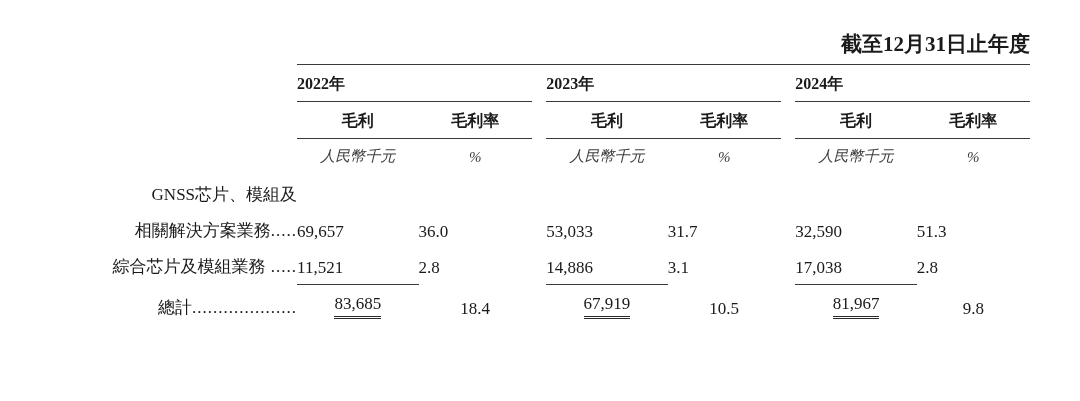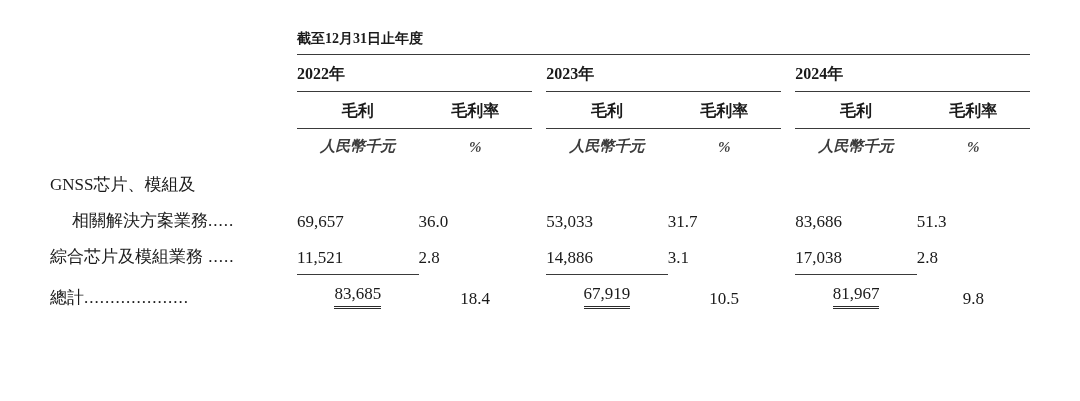--- a/index.html
+++ b/index.html
@@ -34,62 +34,61 @@
     vertical-align: bottom;
   }
   
   .col-label { width: 240px; }
   .col-num   { width: 118px; }
   .col-pct   { width: 110px; }
   .col-gap   { width: 14px; }
 
   
   .hdr-top td {
-    text-align: left;
+    text-align: right;
     font-weight: bold;
-    font-size: 14px;
+    font-size: 21px;
     padding-bottom: 6px;
   }
   .yr td {
     text-align: left;
     font-weight: bold;
     padding: 9px 0 6px 0;
     font-size: 16px;
   }
   .sub td {
     text-align: center;
     font-weight: bold;
     padding: 9px 0 6px 0;
     font-size: 16px;
   }
   .unit td {
     text-align: center;
     font-style: italic;
     font-size: 15px;
     color: #3c3c3c;
     padding: 8px 0 10px 0;
-    font-weight: bold;
   }
   .thinline {
     height: 1px;
     background: #3a3a3a;
     width: 100%;
   }
   .rulecell { padding: 0; }
 
   
   .body-row td {
     font-size: 17px;
     padding: 7px 0 6px 0;
   }
   .body-row td.num {
     font-family: "Liberation Serif", serif;
   }
   .lbl {
-    text-align: left;
+    text-align: right;
     white-space: nowrap;
   }
   .lbl .indent { display: inline-block; padding-left: 22px; }
   .dots { letter-spacing: 1px; }
 
   .total-row td {
     font-size: 17px;
     padding: 9px 0 4px 0;
   }
   .total-row td.num {
@@ -210,21 +209,21 @@
     </tr>
 
     <tr class="body-row">
       <td class="lbl"><span class="indent"><span>相關解決方案業務</span><span class="dots">.....</span></span></td>
       <td class="num">69,657</td>
       <td class="num">36.0</td>
       <td></td>
       <td class="num">53,033</td>
       <td class="num">31.7</td>
       <td></td>
-      <td class="num">83,686</td>
+      <td class="num">32,590</td>
       <td class="num">51.3</td>
     </tr>
 
     <tr class="body-row">
       <td class="lbl"><span>綜合芯片及模組業務</span><span class="dots"> .....</span></td>
       <td class="num">11,521</td>
       <td class="num">2.8</td>
       <td></td>
       <td class="num">14,886</td>
       <td class="num">3.1</td>

